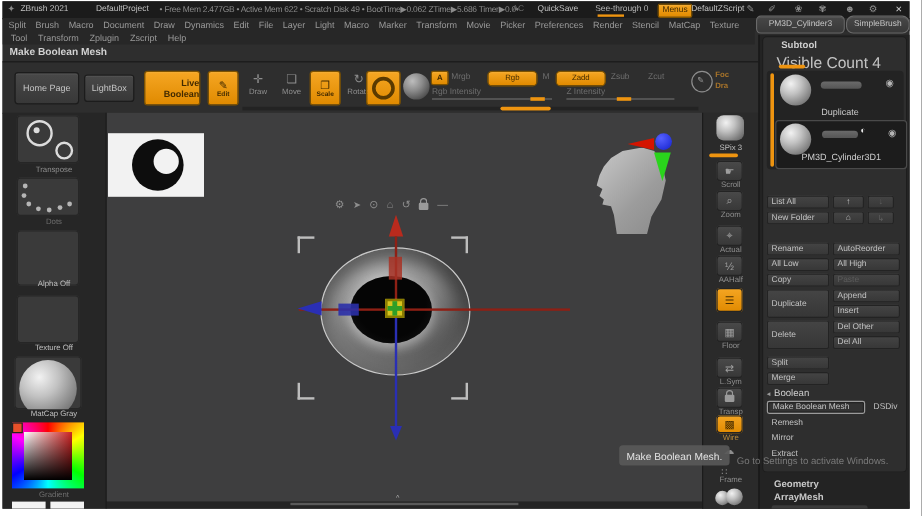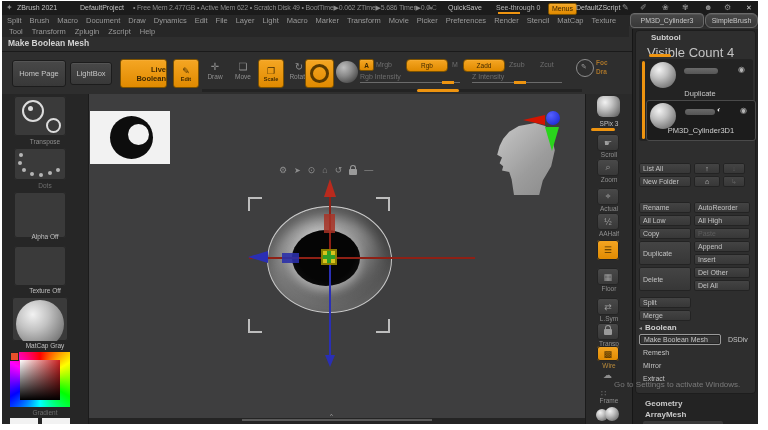--- a/index.html
+++ b/index.html
@@ -236,20 +236,22 @@
     <span class="abs" style="left:2px;top:6px;width:12px;height:4px;background:#2f9e27"></span>
   </span>
 
   <div class="abs" style="left:494px;top:122px;width:60px;height:72px;background:linear-gradient(135deg,#c9c9c9,#9c9c9c 60%,#8a8a8a);
               clip-path:polygon(65% 0,38% 4%,22% 12%,12% 22%,6% 32%,2% 44%,10% 48%,6% 56%,12% 60%,10% 66%,22% 68%,26% 78%,30% 100%,72% 100%,78% 80%,92% 60%,98% 38%,92% 16%,82% 4%)"></div>
 
   <span class="abs" style="left:521px;top:114px;width:0;height:0;border-top:5px solid transparent;border-bottom:5px solid transparent;border-right:22px solid #d41400"></span>
   <span class="abs" style="left:544px;top:110px;width:14px;height:14px;border-radius:50%;background:radial-gradient(circle at 35% 30%,#5560ff,#1220cc)"></span>
   <span class="abs" style="left:543px;top:126px;width:0;height:0;border-left:7px solid transparent;border-right:7px solid transparent;border-top:24px solid #2ad41c"></span>
 
+  <div class="abs" style="left:514px;top:370px;height:17px;padding:0 6px;background:rgba(88,88,88,.92);border-radius:3px;
+              display:flex;align-items:center;font-size:8.5px;color:#e2e2e2;z-index:40">Make Boolean Mesh.</div>
 
   <div class="abs" style="left:87px;top:417px;width:669px;height:6px;background:#242424"></div>
   <div class="abs" style="left:240px;top:418px;width:190px;height:2px;background:#5a5a5a">
     <span class="abs" style="left:88px;top:-6px;font-size:6px;color:#aaa">^</span>
   </div>
 
   <div class="abs" style="left:583px;top:93px;width:47px;height:330px;background:#2a2a2a;border-left:1px solid #1b1b1b">
     <div class="abs sphere" style="left:11px;top:2px;width:23px;height:21px;border-radius:6px"></div>
     <div class="abs lbl" style="left:0;top:26px;width:46px;color:#c0c0c0">SPix 3</div>
     <div class="abs" style="left:5px;top:34px;width:24px;height:3px;background:#ee9410;border-radius:2px"></div>
@@ -357,21 +359,21 @@
         <div style="height:4px"></div>
         <div class="prow">
             <div class="pbtn" style="width:52px">Split</div>
           </div>
         <div class="prow">
             <div class="pbtn" style="width:52px">Merge</div>
           </div>
 
         <div style="display:flex;align-items:center;gap:3px;margin:2px 0 2px 0">
           <span style="font-size:6px;color:#9a9a9a">◂</span>
-          <span style="font-size:8px;font-weight:bold;color:#cfcfcf">Boolean</span>
+          <span style="font-size:8px;font-weight:normal;color:#cfcfcf">Boolean</span>
         </div>
         <div class="prow">
           <div class="pbtn" style="width:82px;border:1px solid #9a9a9a;background:#333">Make Boolean Mesh</div>
           <div class="pbtn" style="width:28px;background:none;box-shadow:none">DSDiv</div>
         </div>
         <div class="prow">
             <div class="pbtn" style="width:52px;background:none;box-shadow:none">Remesh</div>
           </div>
         <div class="prow">
             <div class="pbtn" style="width:52px;background:none;box-shadow:none">Mirror</div>

